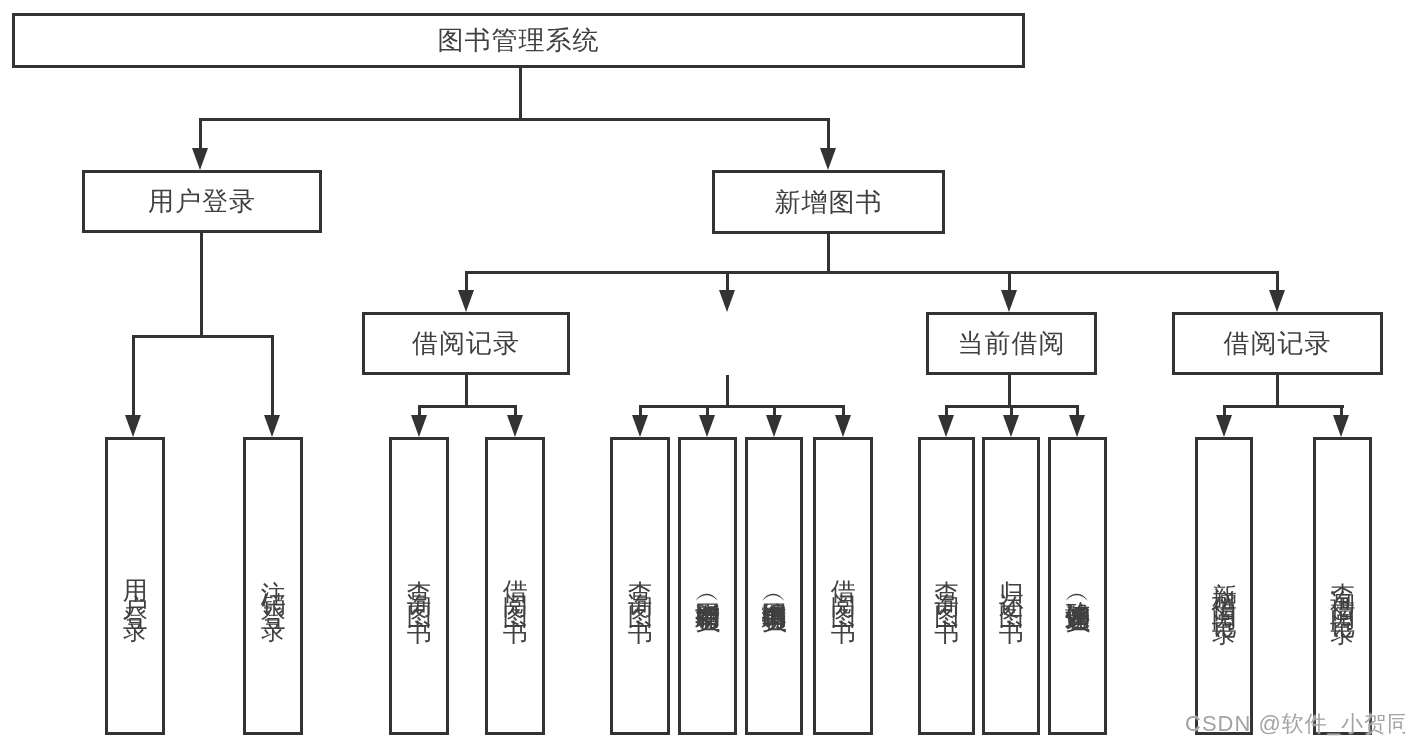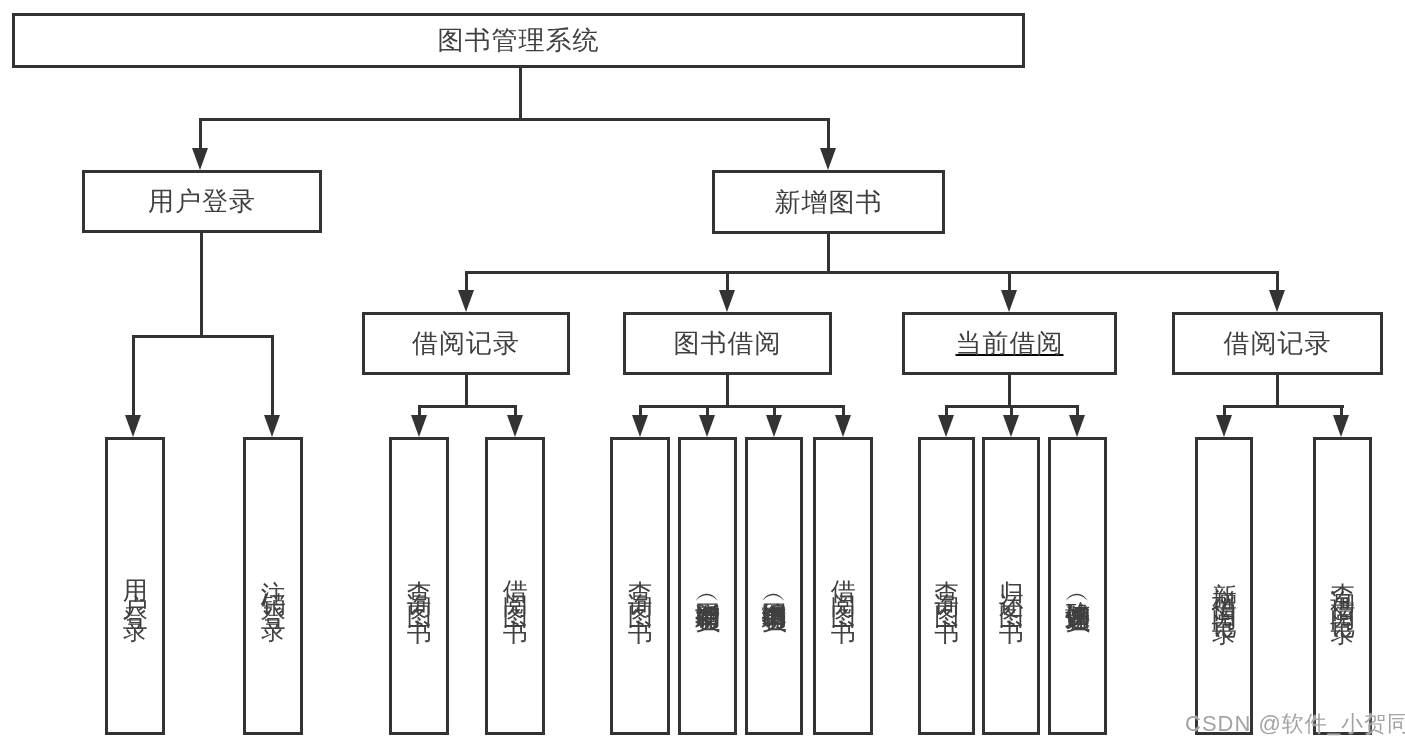--- a/index.html
+++ b/index.html
@@ -107,24 +107,21 @@
   <div class="lv" style="left:726px; top:271px; height:21px;"></div>
   <div class="ah" style="left:719px; top:290px;"></div>
   <div class="lv" style="left:1008px; top:271px; height:21px;"></div>
   <div class="ah" style="left:1001px; top:290px;"></div>
   <div class="lv" style="left:1276px; top:271px; height:21px;"></div>
   <div class="ah" style="left:1269px; top:290px;"></div>
 
   <div class="node" style="left:362px; top:312px; width:208px; height:63px;">
     <span>借阅记录</span>
   </div>
-  <div class="node" style="left:623px; top:312px; width:209px; height:63px;">
-    <span>图书借阅</span>
-  </div>
-  <div class="node" style="left:902px; top:312px; width:215px; height:63px;text-decoration:underline;">
+  <div class="node" style="left:926px; top:312px; width:171px; height:63px;">
     <span>当前借阅</span>
   </div>
   <div class="node" style="left:1172px; top:312px; width:211px; height:63px;">
     <span>借阅记录</span>
   </div>
 
   <div class="lv" style="left:465px; top:375px; height:33px;"></div>
   <div class="lh" style="left:418px; top:405px; width:99px;"></div>
   <div class="lv" style="left:418px; top:405px; height:12px;"></div>
   <div class="ah" style="left:411px; top:415px;"></div>

